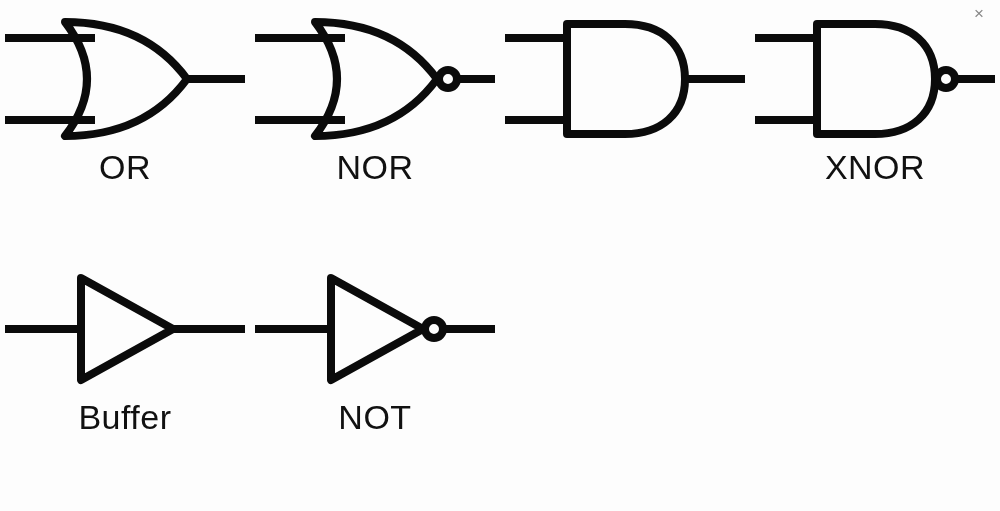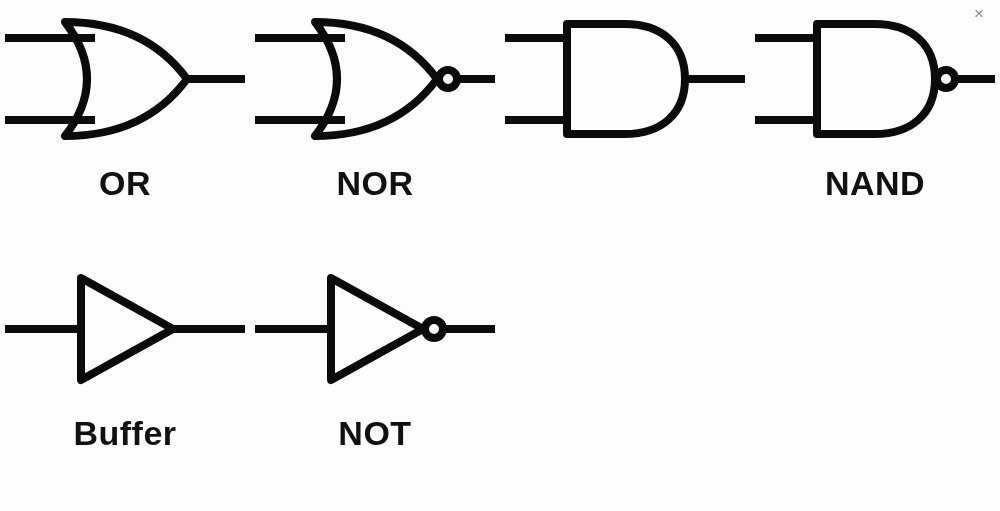--- a/index.html
+++ b/index.html
@@ -51,23 +51,23 @@
   }
 
   .gate-symbol {
     margin-top: 14px;
     width: 240px;
     height: 130px;
     display: block;
   }
 
   .gate-label {
-    margin-top: 22px;
+    margin-top: 6px;
     font-size: 34px;
-    font-weight: bold;
+    font-weight: normal;
     color: #111111;
     letter-spacing: 0.5px;
     text-align: center;
     line-height: 1;
   }
 
   .stroke {
     fill: none;
     stroke: #0b0b0b;
     stroke-width: 8;
@@ -123,21 +123,21 @@
       </svg>
     </div>
     <div class="gate-cell">
       <svg viewBox="0 0 240 130" class="gate-symbol">
         <line class="stroke" x1="4" y1="24" x2="62" y2="24"></line>
         <line class="stroke" x1="4" y1="106" x2="62" y2="106"></line>
         <path class="stroke-round" d="M 62 10 L 120 10 C 156 10 180 30 180 65 C 180 100 156 120 120 120 L 62 120 Z"></path>
         <circle class="bubble" cx="191" cy="65" r="9"></circle>
         <line class="stroke" x1="200" y1="65" x2="236" y2="65"></line>
       </svg>
-      <div class="gate-label">NAND</div>
+      <div class="gate-label">XNOR</div>
     </div>
     <div class="gate-cell">
       <svg viewBox="0 0 240 130" class="gate-symbol">
         <line class="stroke" x1="4" y1="65" x2="76" y2="65"></line>
         <path class="stroke-round" d="M 76 14 L 168 65 L 76 116 Z"></path>
         <line class="stroke" x1="168" y1="65" x2="236" y2="65"></line>
       </svg>
       <div class="gate-label">Buffer</div>
     </div>
     <div class="gate-cell">

